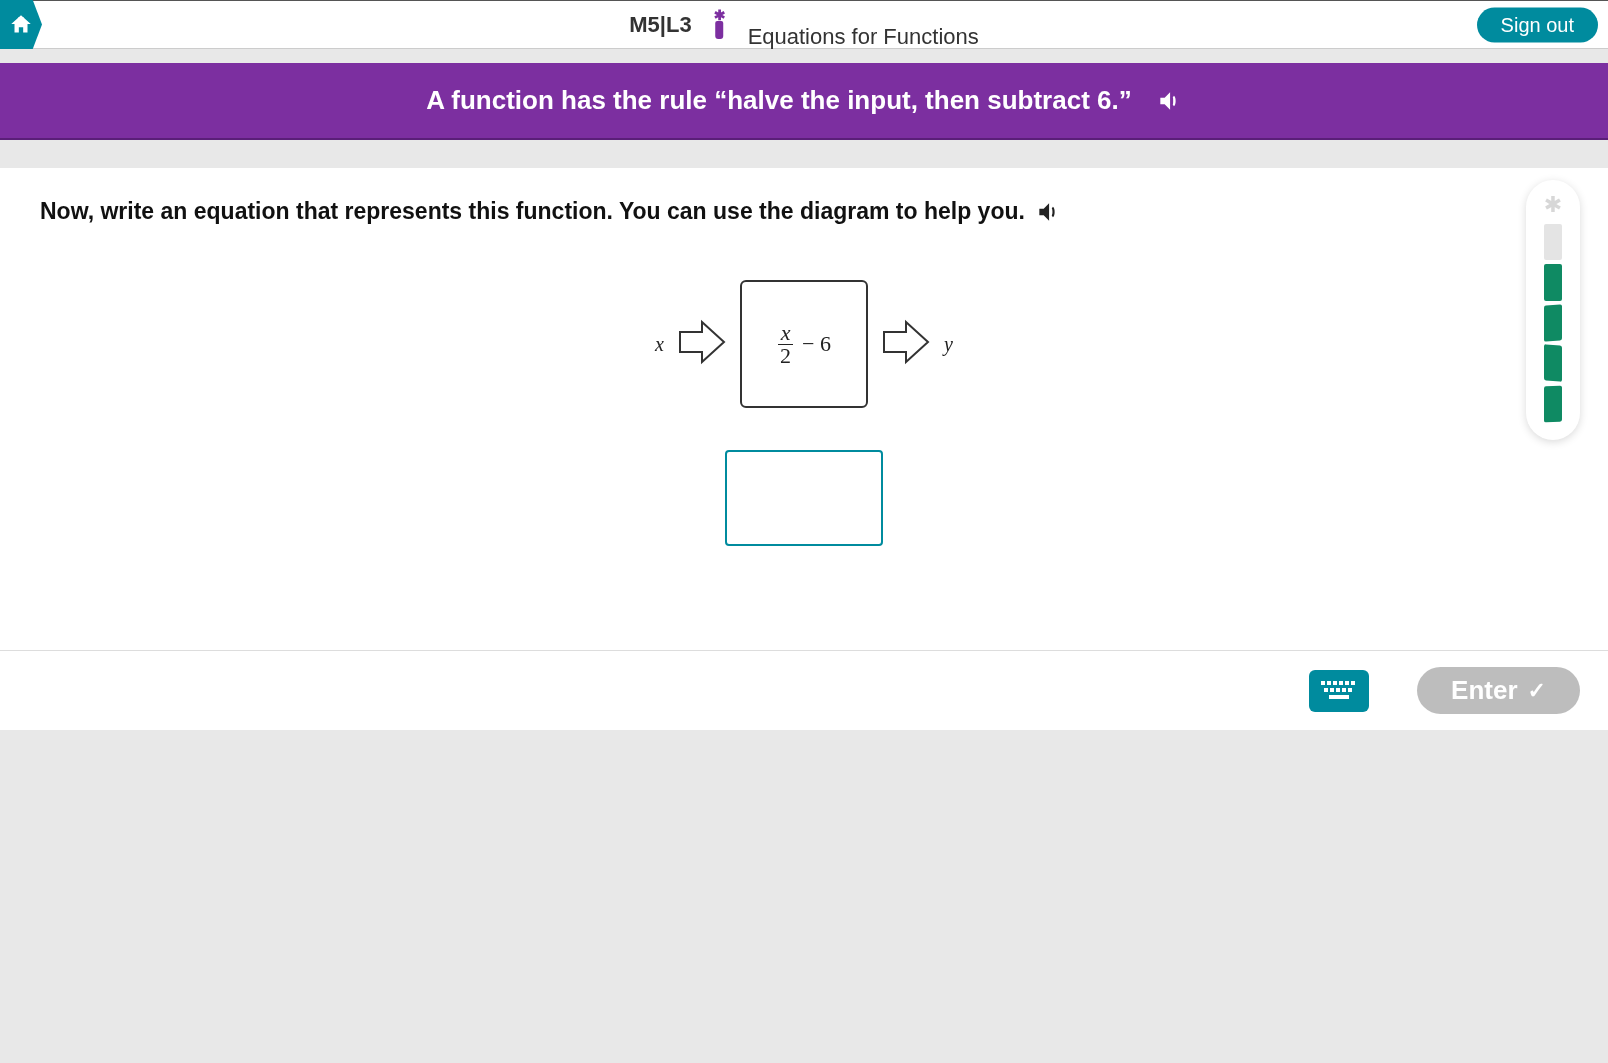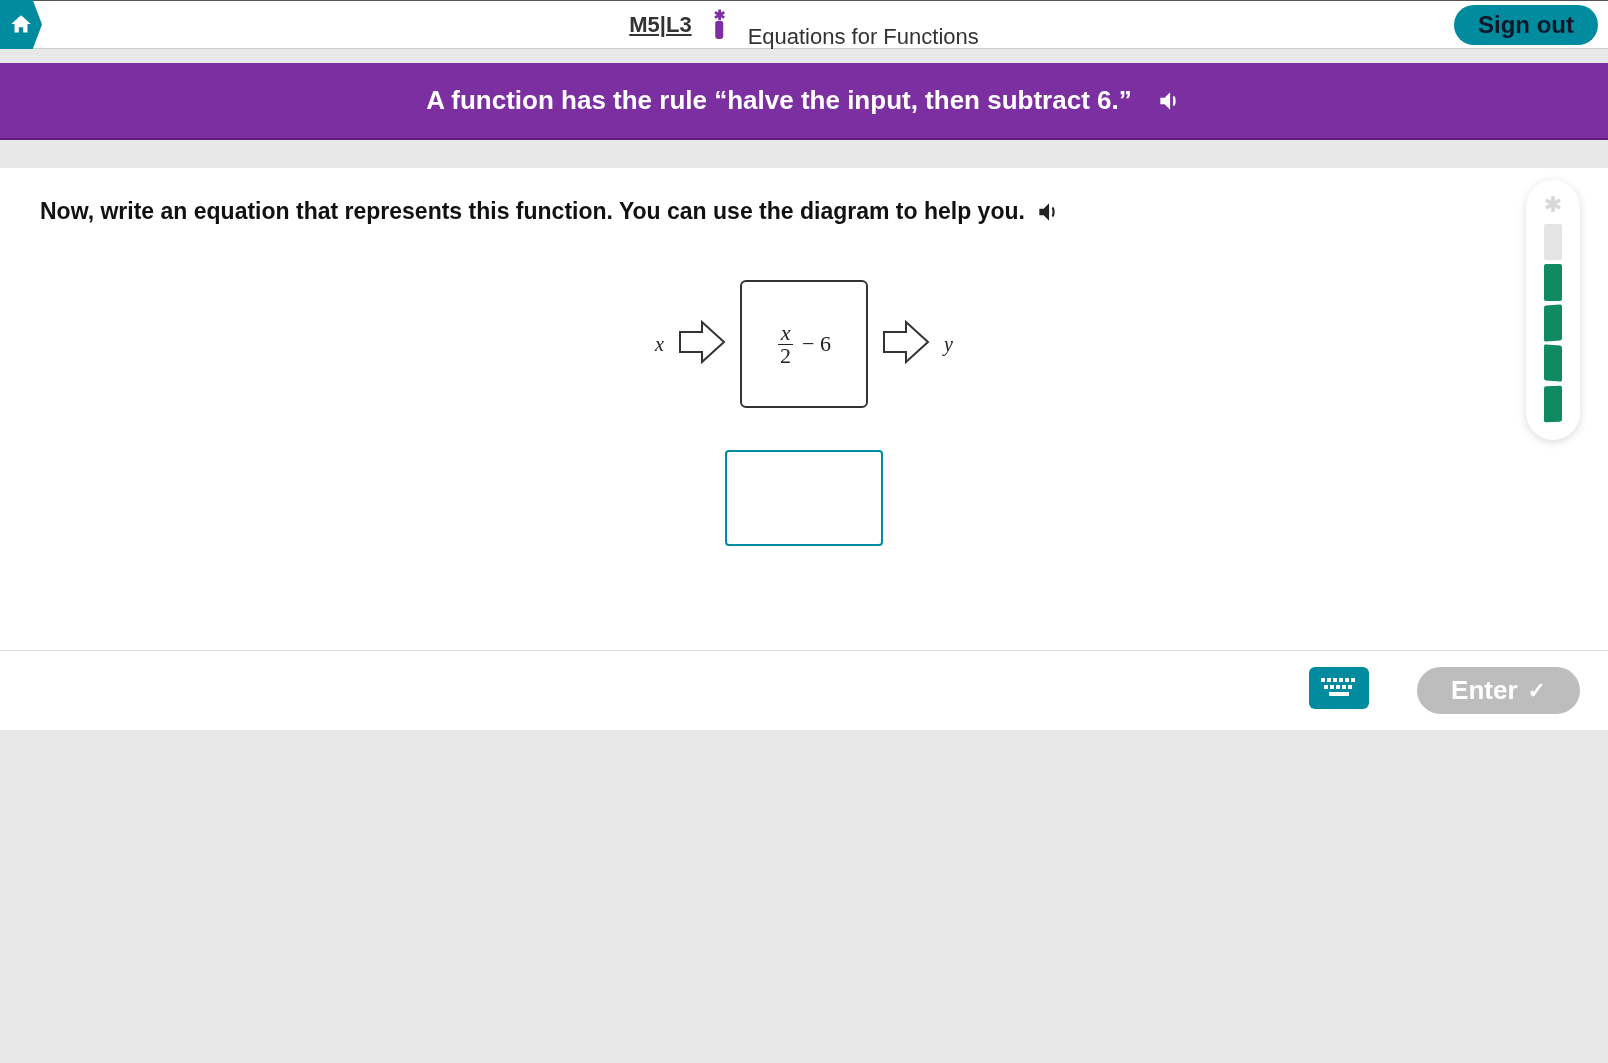--- a/index.html
+++ b/index.html
@@ -31,34 +31,34 @@
     position: absolute;
     left: 50%;
     transform: translateX(-50%);
     display: flex;
     align-items: center;
     gap: 18px;
     font-size: 22px;
     font-weight: 600;
     color: #333;
   }
-  .lesson-code { font-weight: 700; text-decoration: underline; }
+  .lesson-code { font-weight: 700; }
   .wand-icon { width: 20px; display: flex; flex-direction: column; align-items: center; }
   .wand-icon .spark { color: #7c2fa0; font-size: 14px; line-height: 8px; }
   .wand-icon .stick { width: 8px; height: 18px; background: #7c2fa0; border-radius: 2px 2px 3px 3px; margin-top: 2px; }
   .lesson-title { font-weight: 500; margin-top: 24px; }
   .signout {
     position: absolute;
     right: 10px;
     top: 50%;
     transform: translateY(-50%);
     background: #008b9e;
-    color: #0f172a;
-    font-size: 24px;
-    font-weight: 700;
+    color: #ffffff;
+    font-size: 20px;
+    font-weight: 400;
     padding: 6px 24px;
     border-radius: 20px;
     border: none;
     cursor: pointer;
   }
 
   
   .purple-bar {
     background: #7c2fa0;
     color: #fff;
@@ -172,20 +172,21 @@
   .thermo .seg.fill:nth-child(3) { transform: skewY(-4deg); }
   .thermo .seg.fill:nth-child(4) { transform: skewY(5deg); }
   .thermo .seg.fill:nth-child(5) { transform: skewY(-3deg); }
 
   
   .footer {
     background: #fff;
     border-top: 1px solid #ddd;
     display: flex;
     justify-content: flex-end;
+    align-items: center;
     gap: 48px;
     padding: 16px 28px;
   }
   .kbd-btn {
     background: #008b9e;
     border-radius: 6px;
     width: 60px;
     height: 42px;
     display: flex;
     align-items: center;

